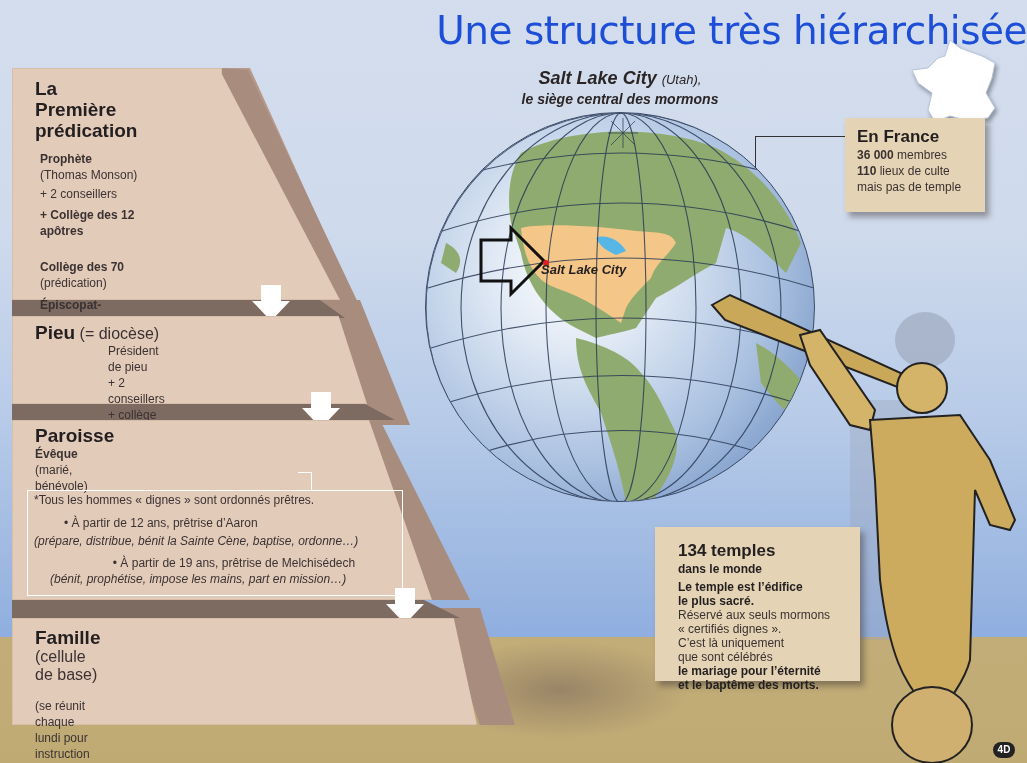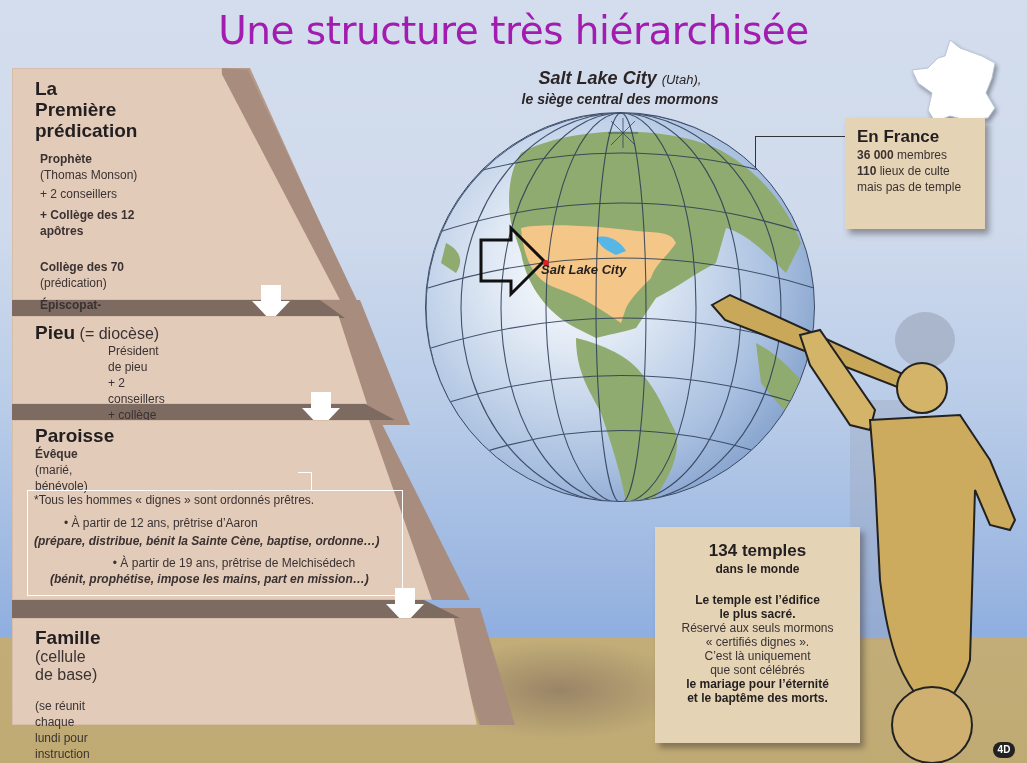--- a/index.html
+++ b/index.html
@@ -13,34 +13,34 @@
     .ground {
       position: absolute; left: 0; right: 0; top: 637px; bottom: 0;
       background: linear-gradient(180deg, #c2ad78 0%, #c0aa74 100%);
     }
     .ground-shadow {
       position: absolute; left: 430px; top: 640px; width: 260px; height: 100px;
       background: radial-gradient(ellipse at center, rgba(120,100,90,0.55) 0%, rgba(120,100,90,0) 70%);
     }
     .title {
       position: absolute; left: 0; right: 0; top: 8px;
-      text-align: center; font-size: 39px; color: #a21caf;
+      text-align: right; font-size: 39px; color: #1d4ed8;
       font-family: "DejaVu Sans", sans-serif; letter-spacing: -0.5px;
     }
     
     .level { position: absolute; }
     .face {
       position: absolute; background: #e3cbb9;
       box-shadow: inset 0 0 0 1px rgba(180,150,130,0.25);
     }
     .level-title { font-weight: bold; font-size: 19px; color: #231f20; line-height: 21px; }
     .t-bold { font-weight: bold; }
     .t { font-size: 12px; line-height: 16px; color: #3a3232; }
     .t-note { font-weight: normal; font-size: 16px; }
-    .t-it { font-style: italic; font-weight: bold; }
+    .t-it { font-style: italic; }
     .down-arrow {
       position: absolute; width: 38px; height: 36px;
     }
     .down-arrow::before {
       content: ""; position: absolute; left: 9px; top: 0; width: 20px; height: 16px; background: #fff;
     }
     .down-arrow::after {
       content: ""; position: absolute; left: 0; top: 16px; width: 0; height: 0;
       border-left: 19px solid transparent; border-right: 19px solid transparent; border-top: 20px solid #fff;
     }
@@ -60,28 +60,28 @@
     .subtitle .l2 { font-size: 14px; line-height: 15px; }
     .slc-label {
       position: absolute; left: 541px; top: 262px; font-style: italic; font-weight: bold; font-size: 13px; color: #231f20;
     }
     .slc-dot { position: absolute; left: 543px; top: 260px; width: 6px; height: 6px; border-radius: 50%; background: #e02020; }
     
     .box {
       position: absolute; background: #e4d3b4;
       box-shadow: 4px 5px 6px rgba(60,50,50,0.45);
     }
-    .france-box { left: 845px; top: 118px; width: 140px; height: 111px; padding: 9px 12px; }
+    .france-box { left: 845px; top: 118px; width: 140px; height: 94px; padding: 9px 12px; }
     .france-box .h { font-weight: bold; font-size: 17px; line-height: 20px; color: #231f20; }
     .france-box .l { font-size: 12px; line-height: 16px; color: #3a3232; }
     .france-line { position: absolute; left: 755px; top: 136px; width: 90px; height: 1px; background: #333; }
     .france-line-v { position: absolute; left: 755px; top: 136px; width: 1px; height: 32px; background: #333; }
-    .temples-box { left: 655px; top: 527px; width: 205px; height: 216px; padding: 14px 5px; text-align: center; }
+    .temples-box { left: 655px; top: 527px; width: 205px; height: 154px; padding: 14px 23px; }
     .temples-box .h1 { font-weight: bold; font-size: 17px; line-height: 20px; color: #231f20; }
-    .temples-box .h2 { font-weight: bold; font-size: 12px; line-height: 16px; color: #231f20; margin-bottom: 16px; }
+    .temples-box .h2 { font-weight: bold; font-size: 12px; line-height: 16px; color: #231f20; margin-bottom: 3px; }
     .temples-box .b { font-weight: bold; font-size: 12px; line-height: 14px; color: #231f20; }
     .temples-box .n { font-size: 12px; line-height: 14px; color: #3a3232; }
     .logo {
       position: absolute; left: 993px; top: 742px; width: 22px; height: 16px; border-radius: 8px;
       background: #222; color: #fff; font-size: 10px; font-weight: bold; text-align: center; line-height: 16px;
     }
     .footnote-box {
       position: absolute; border: 1.5px solid #fff;
     }
   </style>

